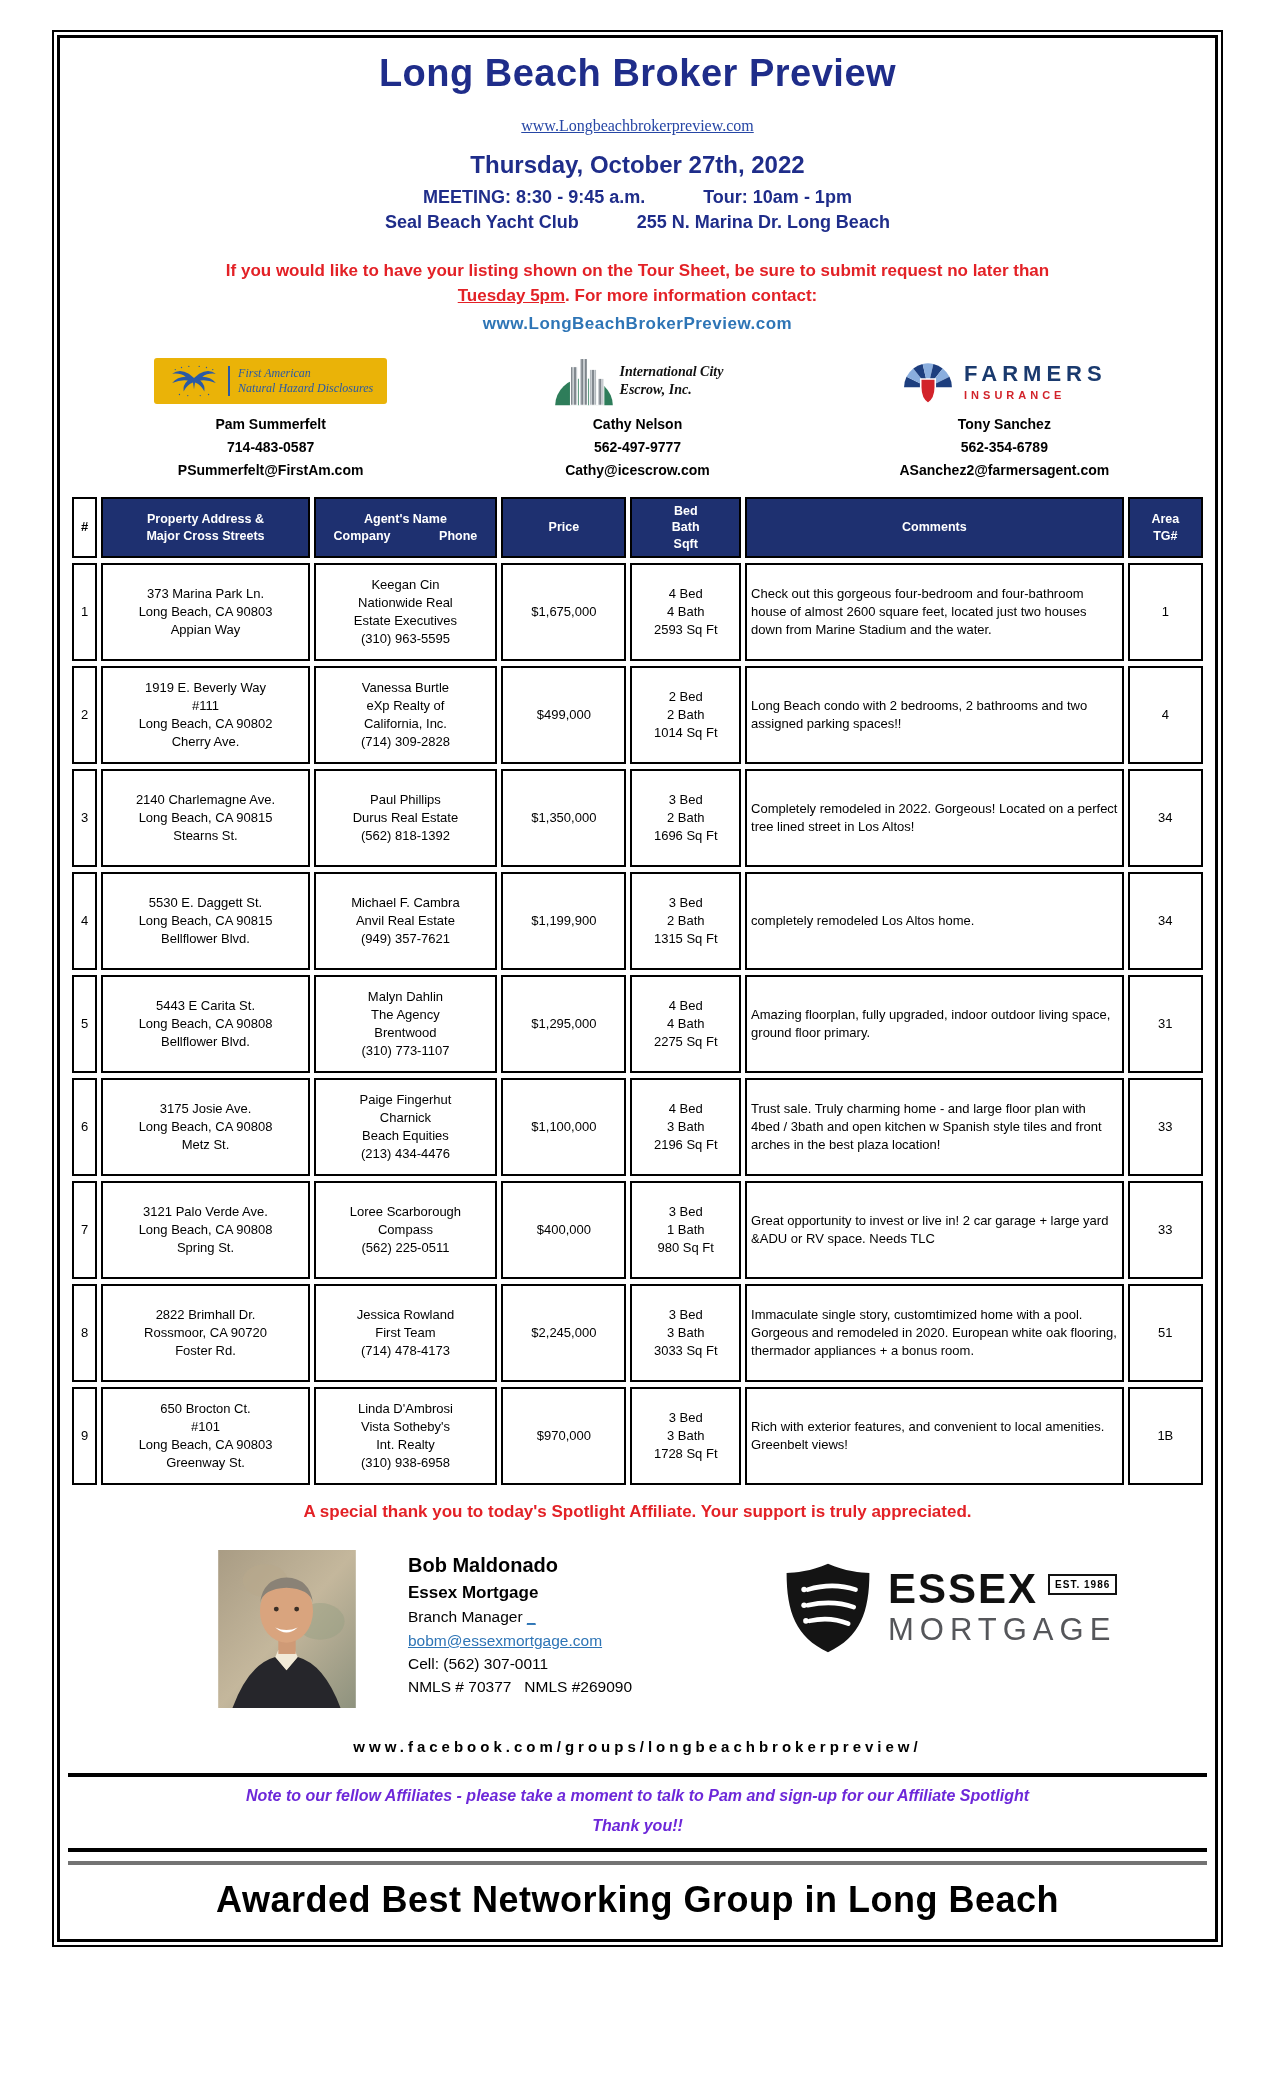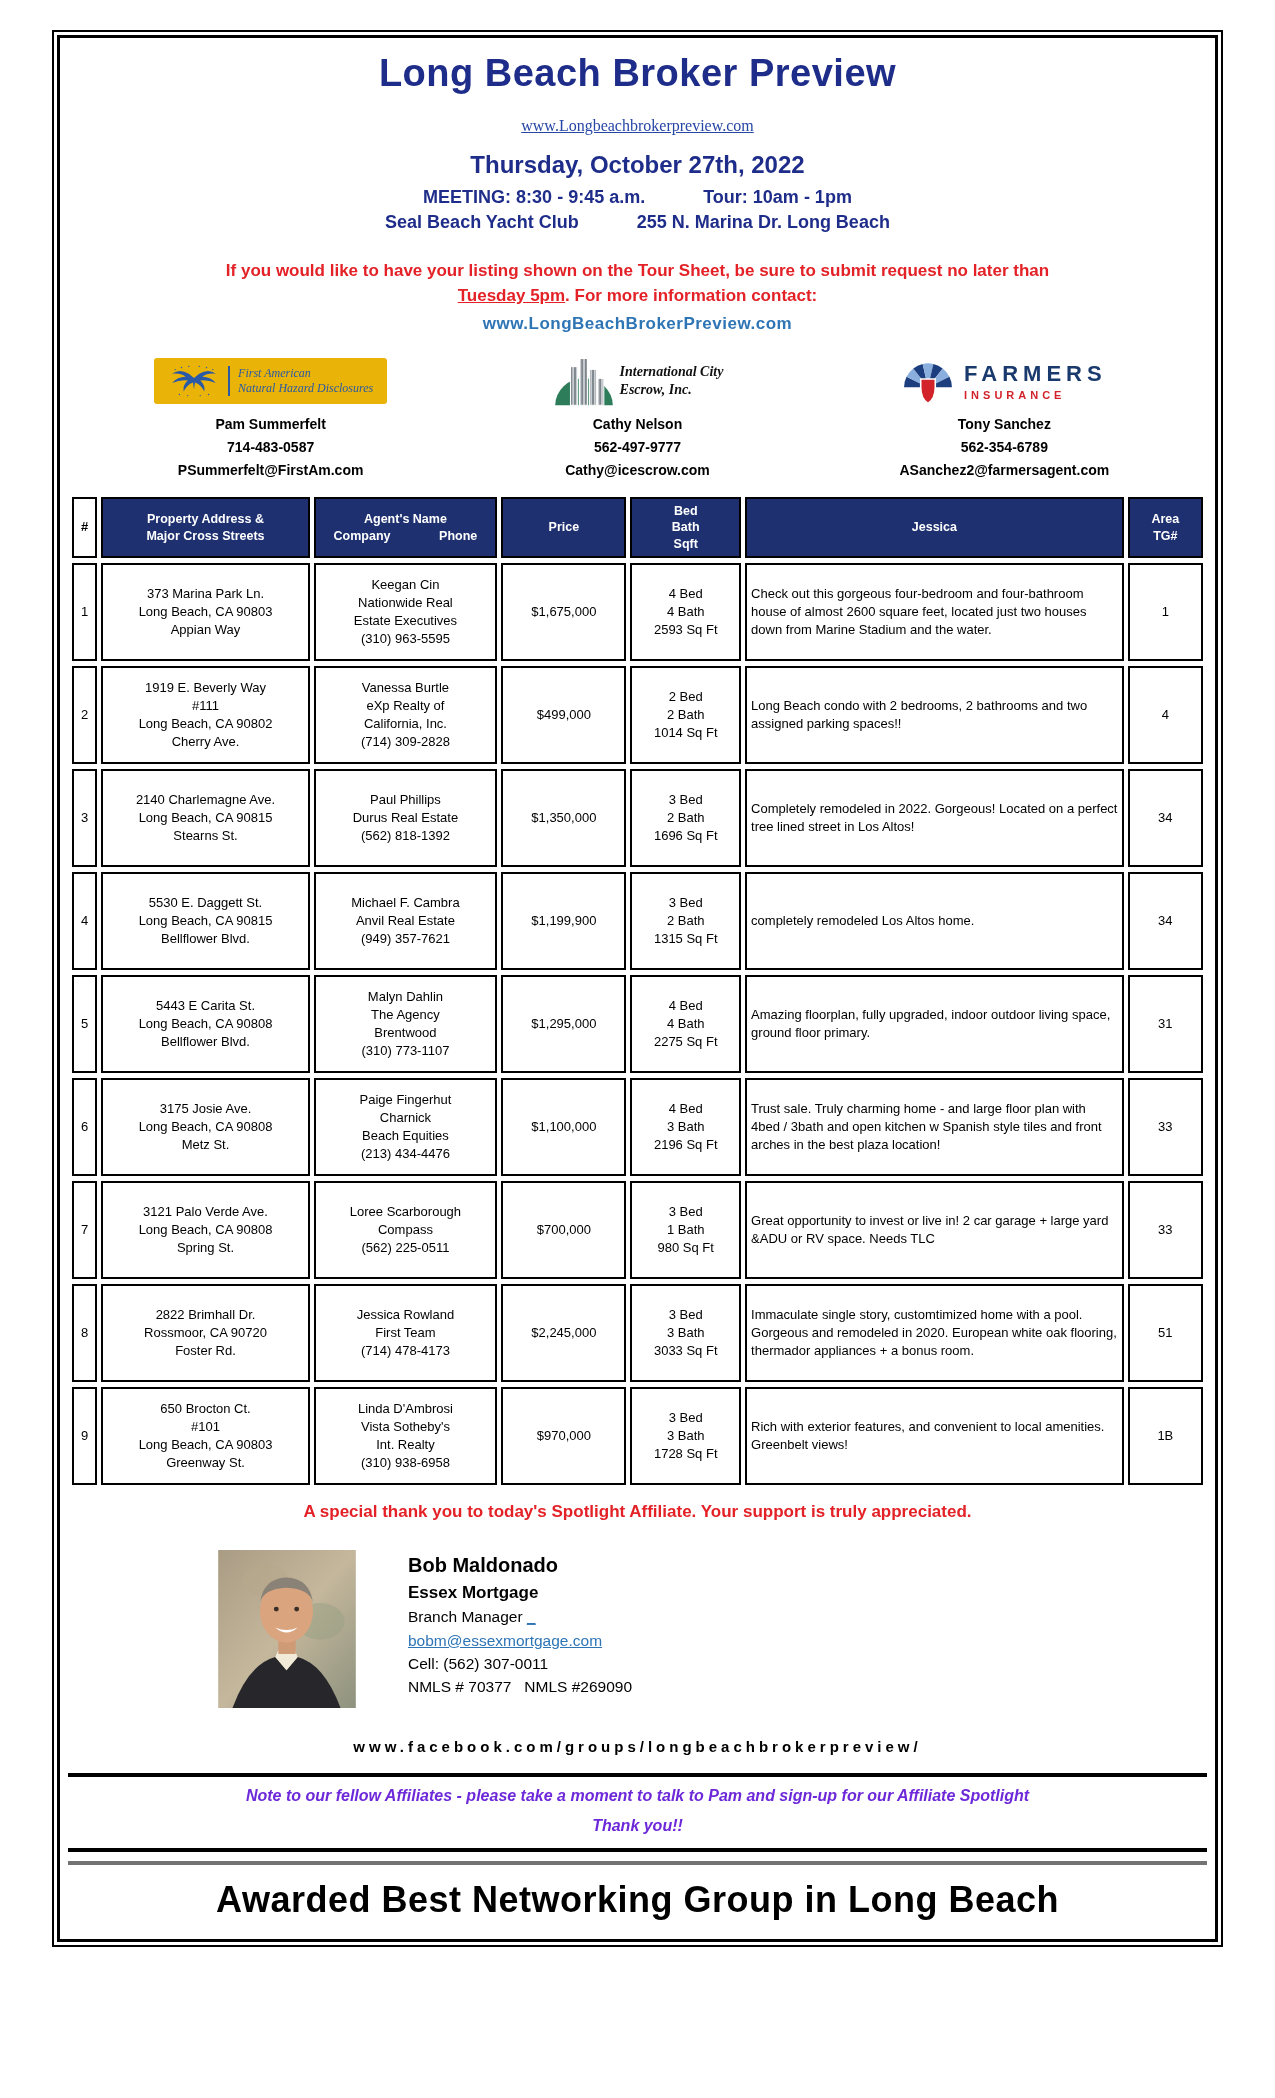--- a/index.html
+++ b/index.html
@@ -192,21 +192,21 @@
           <div>Agent's Name</div>
           <div class="agent-sub">
             <span>Company</span>
             <span>Phone</span>
           </div>
         </th>
         <th class="hcell">Price</th>
         <th class="hcell pre">Bed
 Bath
 Sqft</th>
-        <th class="hcell">Jessica</th>
+        <th class="hcell">Comments</th>
         <th class="hcell pre">Area
 TG#</th>
       </tr>
     </thead>
     <tbody>
     <tr>
       <td class="c">1</td>
       <td class="c pre">373 Marina Park Ln.
 Long Beach, CA 90803
 Appian Way</td>
@@ -307,21 +307,21 @@
     </tr>
 
     <tr>
       <td class="c">7</td>
       <td class="c pre">3121 Palo Verde Ave.
 Long Beach, CA 90808
 Spring St.</td>
       <td class="c pre">Loree Scarborough
 Compass
 (562) 225-0511</td>
-      <td class="c">$700,000</td>
+      <td class="c">$400,000</td>
       <td class="c pre">3 Bed
 1 Bath
 980 Sq Ft</td>
       <td class="comments">Great opportunity to invest or live in! 2 car garage + large yard &amp;ADU or RV  space.  Needs TLC</td>
       <td class="c">33</td>
     </tr>
 
     <tr>
       <td class="c">8</td>
       <td class="c pre">2822 Brimhall Dr.
@@ -382,20 +382,38 @@
       <path d="M56 76 Q67 86 78 76 Q67 81 56 76 Z" fill="#fff"></path>
     </svg>
     <div class="spot-info">
       <div class="spot-name">Bob Maldonado</div>
       <div class="spot-co">Essex Mortgage</div>
       <div class="spot-title"><span>Branch Manager</span> <span class="us">_</span></div>
       <div class="spot-email">bobm@essexmortgage.com</div>
       <div>Cell: (562) 307-0011</div>
       <div class="nmls">NMLS # 70377   NMLS #269090</div>
     </div>
+    <div class="essex">
+      <svg width="92" height="92" viewBox="0 0 100 100">
+        <path d="M50 2 C68 10 86 12 95 12 C95 54 85 82 50 98 C15 82 5 54 5 12 C14 12 32 10 50 2 Z" fill="#141414"></path>
+        <circle cx="24" cy="30" r="3" fill="#fff"></circle>
+        <path d="M28 30 Q55 22 80 30" stroke="#fff" stroke-width="5" fill="none" stroke-linecap="round"></path>
+        <circle cx="24" cy="47" r="3" fill="#fff"></circle>
+        <path d="M28 47 Q55 41 78 49" stroke="#fff" stroke-width="5" fill="none" stroke-linecap="round"></path>
+        <circle cx="26" cy="64" r="3" fill="#fff"></circle>
+        <path d="M30 64 Q52 59 72 67" stroke="#fff" stroke-width="5" fill="none" stroke-linecap="round"></path>
+      </svg>
+      <div class="essex-text">
+        <div class="essex-row">
+          <span class="essex-name">ESSEX</span>
+          <span class="essex-est">EST. 1986</span>
+        </div>
+        <div class="essex-sub">MORTGAGE</div>
+      </div>
+    </div>
   </div>
 
   <div class="fb">
     <span>www.facebook.com/groups</span><span class="ul">/longbeachbrokerpreview</span><span>/</span>
   </div>
 
   <div class="note-box">
     <div>Note to our fellow Affiliates - please take a moment to talk to Pam and sign-up for our Affiliate Spotlight</div>
     <div>Thank you!!</div>
   </div>

